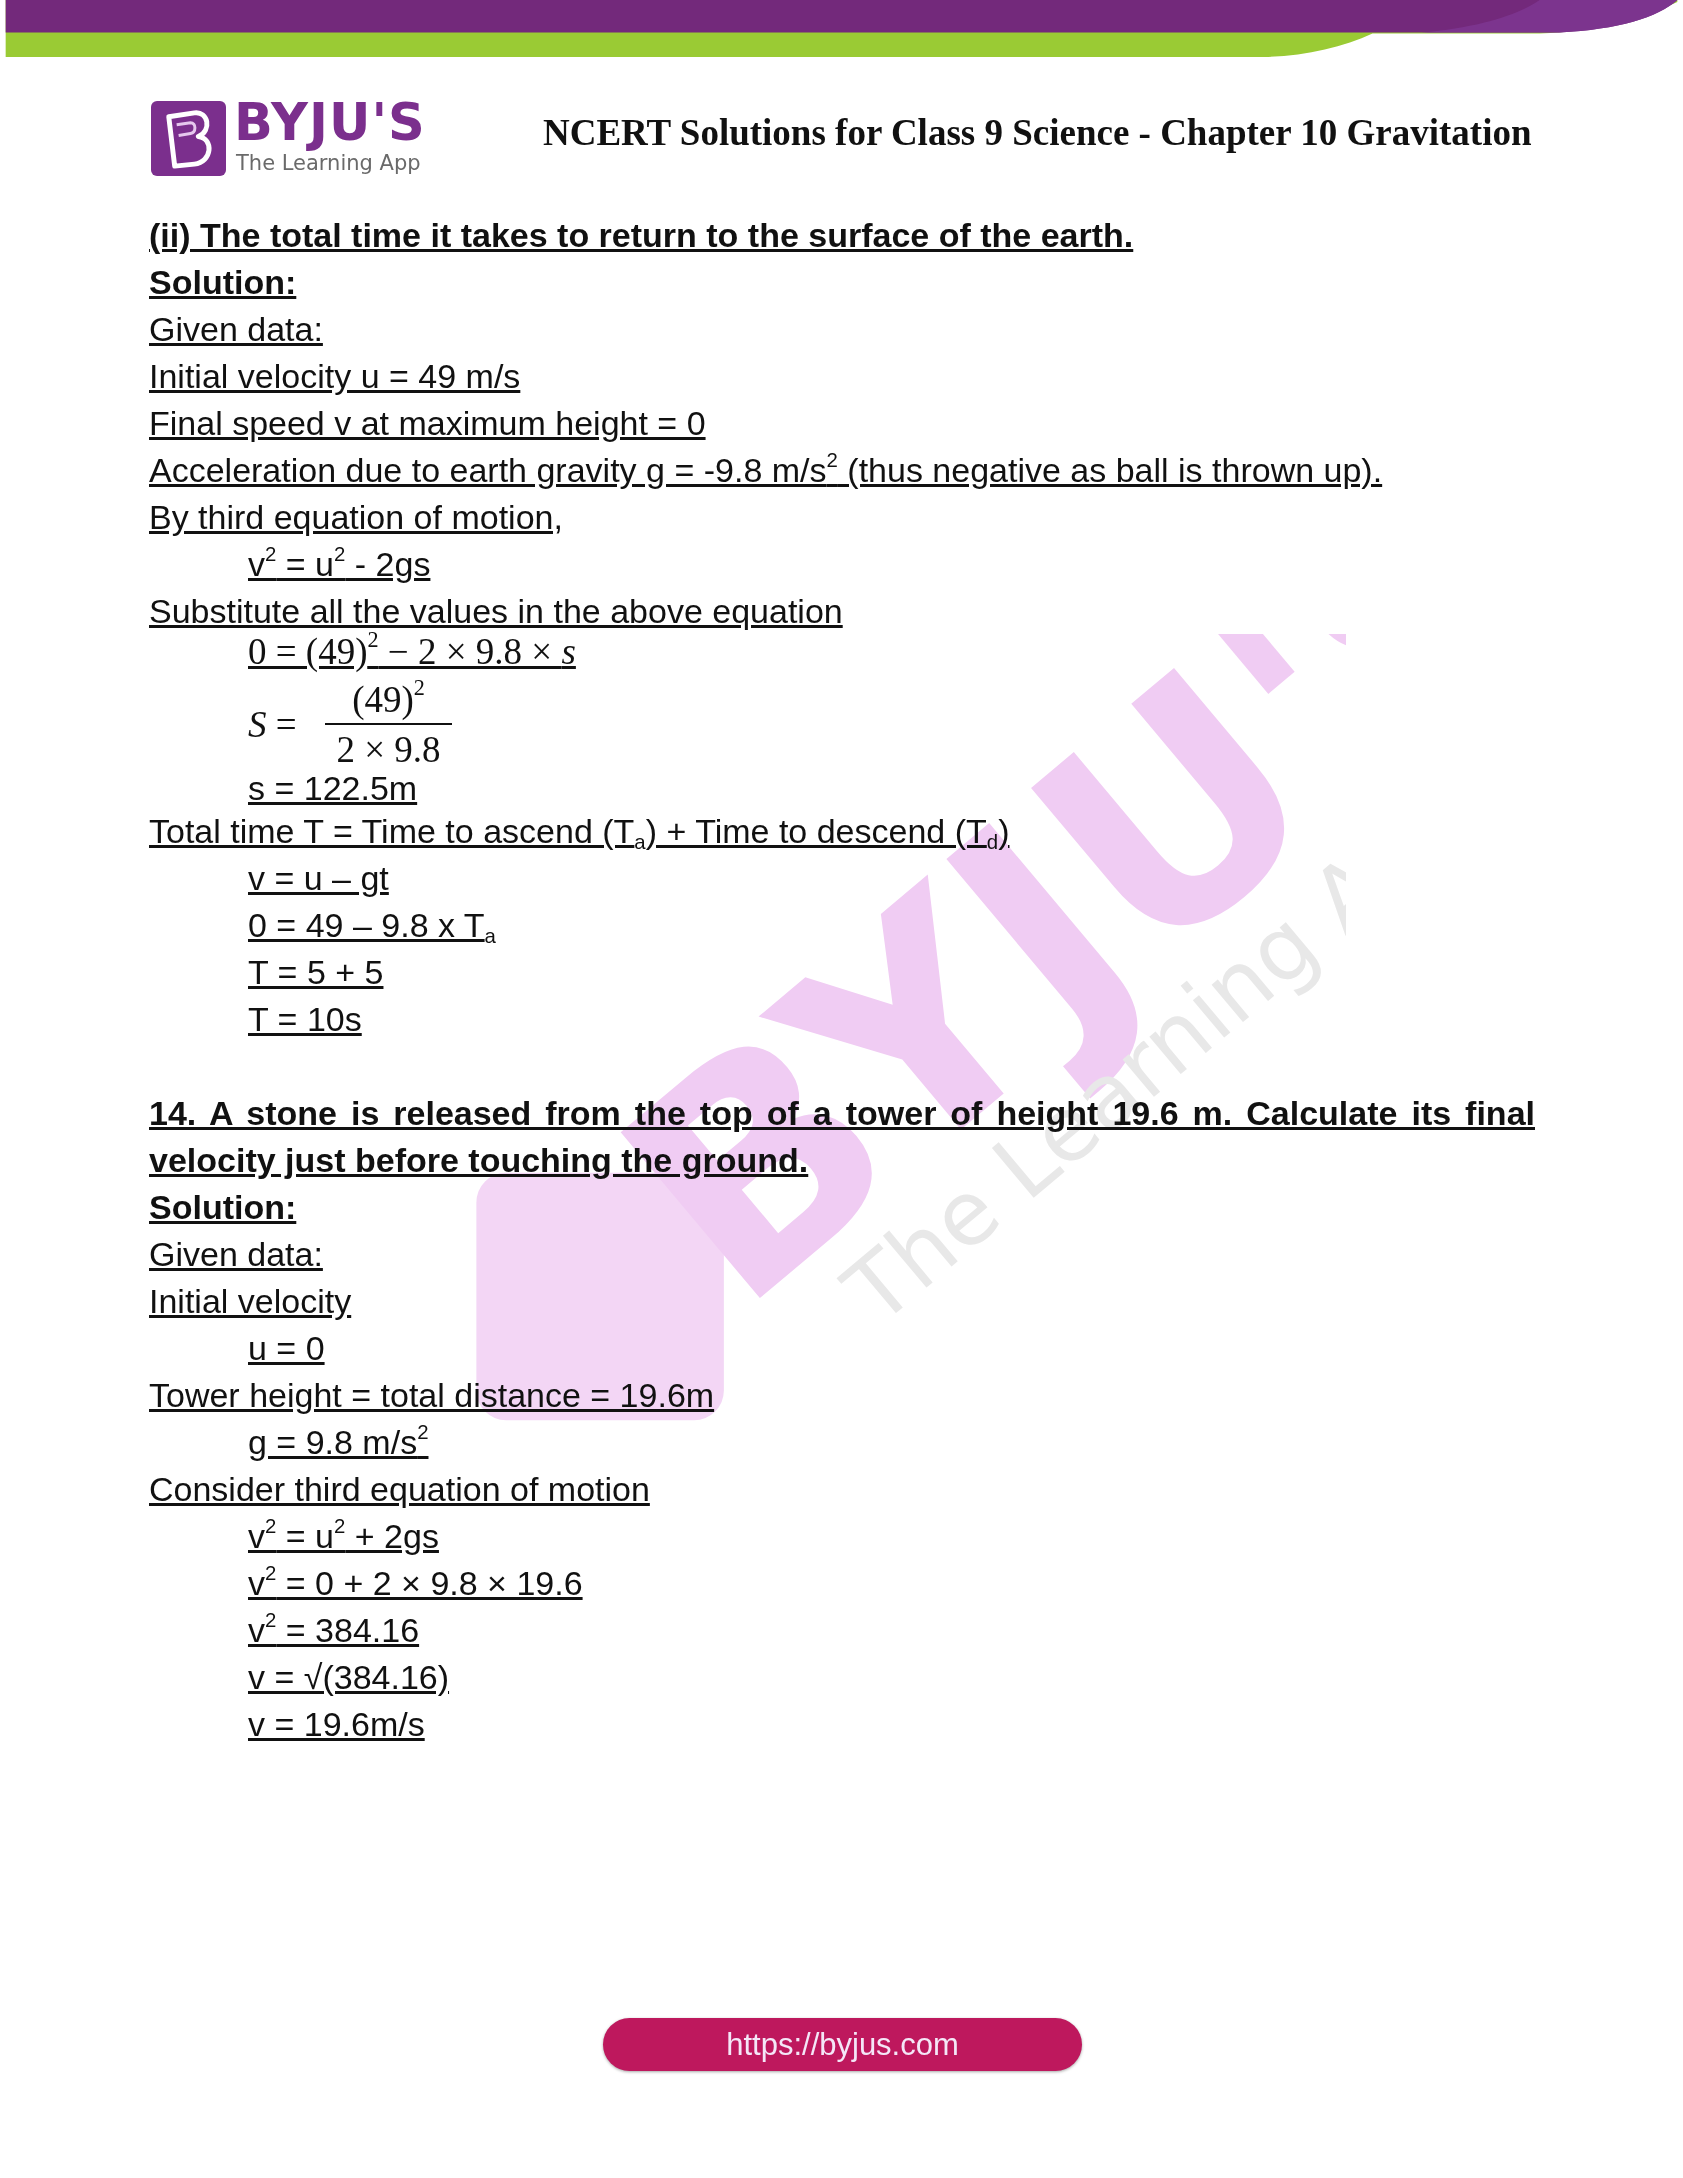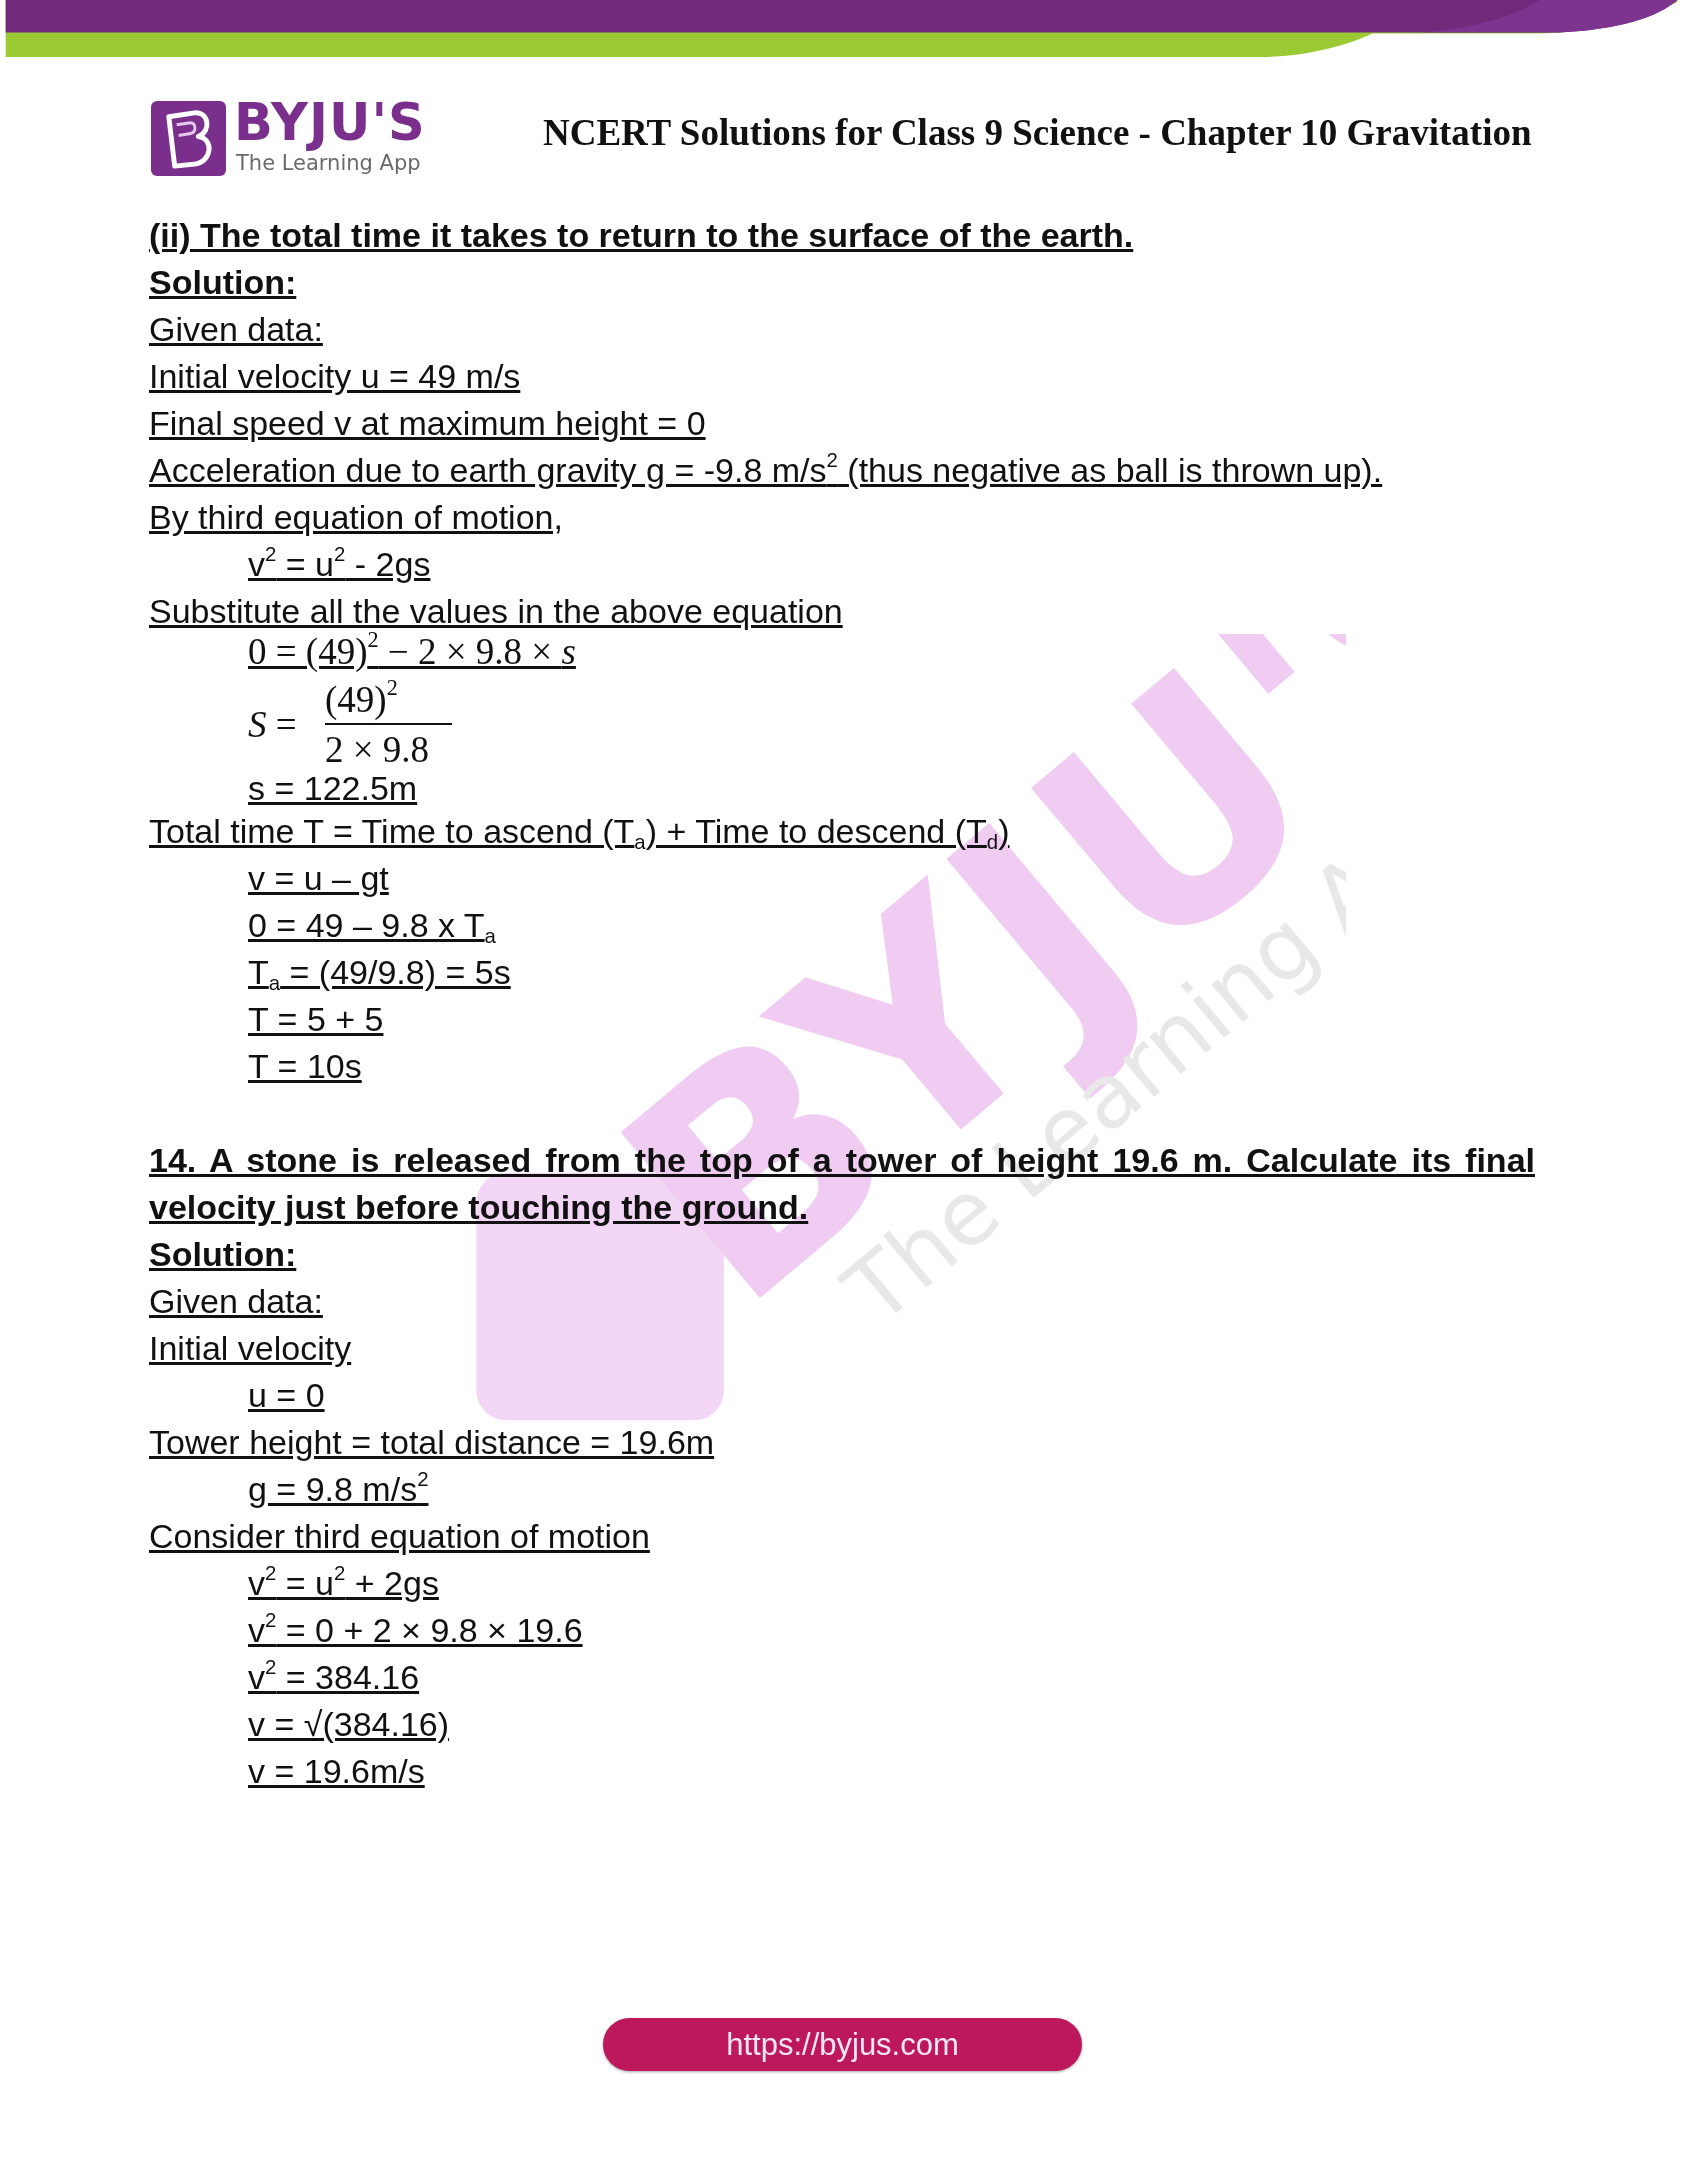--- a/index.html
+++ b/index.html
@@ -35,21 +35,21 @@
   .indent { padding-left: 99px; }
   .justify-wrap { white-space: normal; text-align: justify; text-align-last: left; width: 1386px; height: auto; }
   .justify-wrap .first { display: block; text-align: justify; text-align-last: justify; height: 47px; }
   sup { font-size: 60%; line-height: 0; vertical-align: 0.75em; }
   sub { font-size: 60%; line-height: 0; vertical-align: -0.3em; }
 
   .math { font-family: "Liberation Serif", "DejaVu Serif", serif; font-size: 37px; }
   .math i { font-style: italic; }
   .frac-row { height: 89px; position: relative; }
   .frac-row .lhs { position: absolute; left: 99px; top: 22px; }
-  .frac { position: absolute; left: 176px; top: 0; text-align: left; width: 127px; }
+  .frac { position: absolute; left: 176px; top: 0; text-align: center; width: 127px; }
   .frac .num { display: block; height: 42px; line-height: 42px; }
   .frac .bar { display: block; height: 2px; background: #111; margin: 2px 0 4px 0; }
   .frac .den { display: block; height: 42px; line-height: 42px; }
 
   .spacer { height: 47px; }
 
   
   .footer-pill { position: absolute; left: 603px; top: 2018px; width: 479px; height: 53px;
                  background: #be185d; border-radius: 27px; box-shadow: 0 1px 3px rgba(0,0,0,0.35);
                  display: flex; align-items: center; justify-content: center; }
@@ -107,21 +107,20 @@
     <span class="frac">
       <span class="num"><span>(49)</span><sup>2</sup></span>
       <span class="bar"></span>
       <span class="den">2 × 9.8</span>
     </span>
   </div>
   <div class="line indent" style="height:40px;line-height:40px;">s = 122.5m</div>
   <div class="line"><span>Total time T = Time to ascend (T</span><sub>a</sub><span>) + Time to descend (T</span><sub>d</sub><span>)</span></div>
   <div class="line indent">v = u – gt</div>
   <div class="line indent"><span>0 = 49 – 9.8 x T</span><sub>a</sub></div>
-  <div class="line indent"><span>T</span><sub>a</sub><span> = (49/9.8) = 5s</span></div>
   <div class="line indent">T = 5 + 5</div>
   <div class="line indent">T = 10s</div>
 
   <div class="spacer"></div>
 
   <div class="justify-wrap bold">
     <span class="first">14. A stone is released from the top of a tower of height 19.6 m. Calculate its final</span>
     <span style="display:block;height:47px;white-space:nowrap;">velocity just before touching the ground.</span>
   </div>
   <div class="line bold">Solution:</div>

